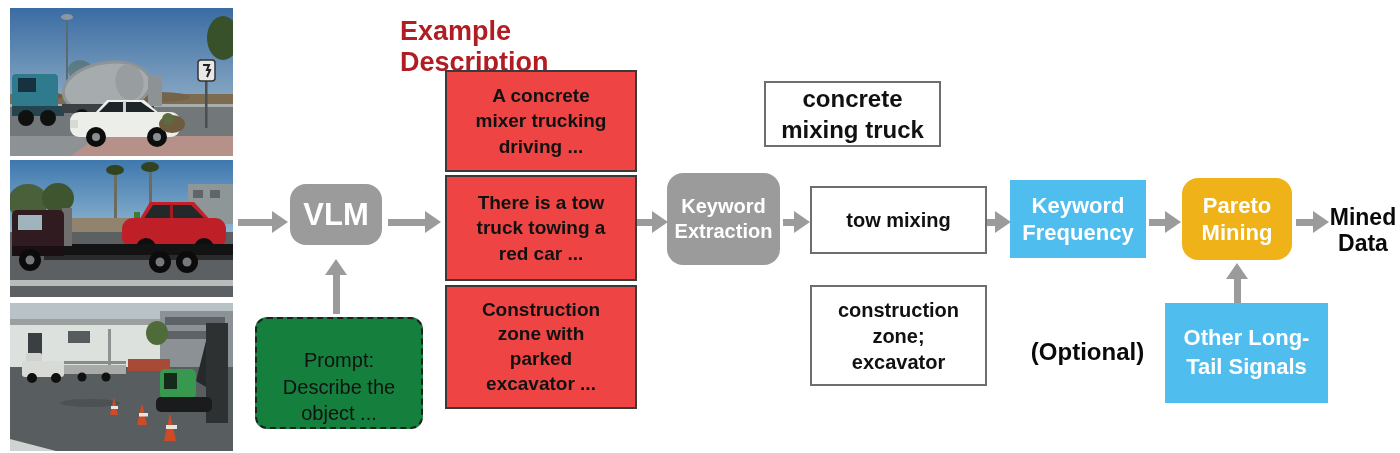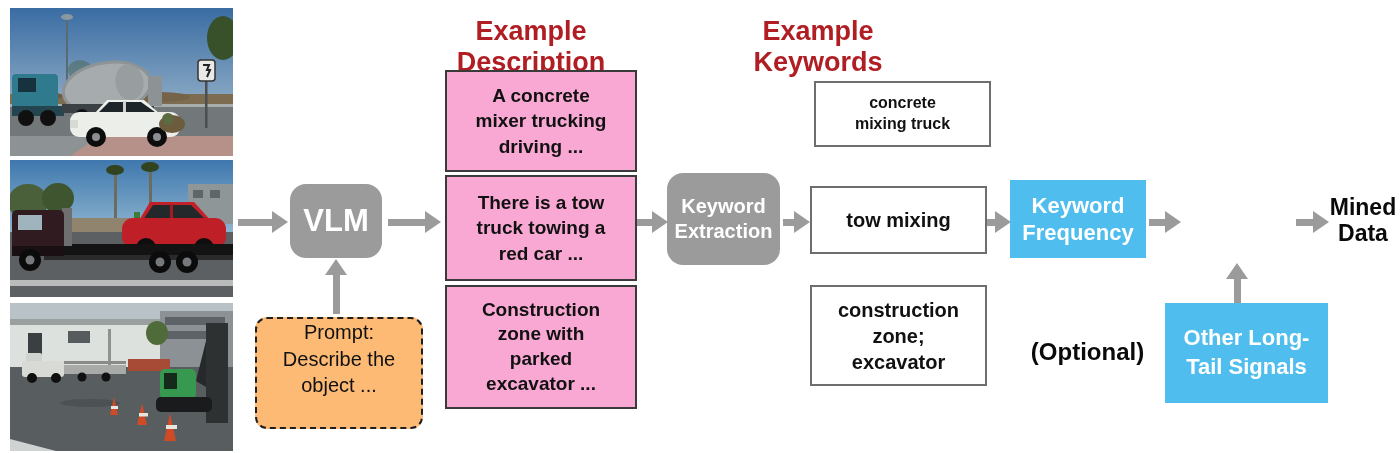--- a/index.html
+++ b/index.html
@@ -3,57 +3,56 @@
 <meta charset="utf-8">
 <style>
   html,body{margin:0;padding:0;background:#ffffff;}
   body{font-family:"Liberation Sans","DejaVu Sans",sans-serif;}
   .canvas{position:relative;width:1400px;height:453px;background:#fff;overflow:hidden;}
 
   .abs{position:absolute;}
   .pre{white-space:pre-line;}
 
   
-  .hdr{font-size:27px;font-weight:bold;color:#b01e23;text-align:center;letter-spacing:0;}
+  .hdr{font-size:27px;font-weight:bold;color:#b01e23;letter-spacing:0;}
 
   
   .photo{position:absolute;left:10px;width:223px;overflow:hidden;background:#4b7da9;}
   .photo svg{display:block;width:100%;height:100%;}
 
   
   .gray-node{background:#9b9b9b;border-radius:16px;color:#fff;font-weight:bold;
              display:flex;align-items:center;justify-content:center;text-align:center;}
   .blue-node{background:#4fbdee;color:#fff;font-weight:bold;
              display:flex;align-items:center;justify-content:center;text-align:center;}
   .orange-node{background:#f0b219;border-radius:16px;color:#fff;font-weight:bold;
              display:flex;align-items:center;justify-content:center;text-align:center;}
-  .white-box{background:#f9a8d4;border:2px solid #3a3a3a;color:#111;font-weight:bold;
+  .white-box{background:#ef4444;border:2px solid #3a3a3a;color:#111;font-weight:bold;
              display:flex;align-items:center;justify-content:center;text-align:center;}
   .kw-box{background:#fff;border:2px solid #6e6e6e;color:#111;font-weight:bold;
              display:flex;align-items:center;justify-content:center;text-align:center;}
-  .dashed-box{background:#fdba74;border:2.5px dashed #1f1f1f;border-radius:12px;color:#111;
-             display:flex;align-items:flex-start;justify-content:center;text-align:center;}
+  .dashed-box{background:#15803d;border:2.5px dashed #1f1f1f;border-radius:12px;color:#111;
+             display:flex;align-items:flex-end;justify-content:center;text-align:center;}
 
   
   .arr-r{position:absolute;height:7px;background:#9b9b9b;}
   .arr-r::after{content:"";position:absolute;right:-15px;top:-8px;width:0;height:0;
     border-left:16px solid #9b9b9b;border-top:11px solid transparent;border-bottom:11px solid transparent;}
   .arr-u{position:absolute;width:7px;background:#9b9b9b;}
   .arr-u::before{content:"";position:absolute;top:-15px;left:-8px;width:0;height:0;
     border-bottom:16px solid #9b9b9b;border-left:11px solid transparent;border-right:11px solid transparent;}
 
   .plain-label{color:#0a0a0a;font-weight:bold;text-align:center;}
 </style>
 </head>
 <body>
 
 <div class="canvas">
 
   <div class="abs hdr" style="left:400px;top:16px;width:262px;">Example Description</div>
-  <div class="abs hdr" style="left:698px;top:16px;width:240px;">Example Keywords</div>
 
   <div class="photo" style="top:8px;height:148px;">
     <svg viewBox="0 0 223 148" preserveAspectRatio="none">
       <defs>
         <linearGradient id="sky1" x1="0" y1="0" x2="0" y2="1">
           <stop offset="0" stop-color="#3a6ca3"></stop>
             <stop offset="1" stop-color="#8fadc6"></stop>
         </linearGradient>
       </defs>
       <rect x="0" y="0" width="223" height="100" fill="url(#sky1)"></rect>
@@ -197,21 +196,21 @@
   <div class="arr-r" style="left:238px;top:219px;width:35px;"></div>
   <div class="arr-r" style="left:388px;top:219px;width:38px;"></div>
   <div class="arr-r" style="left:637px;top:219px;width:16px;"></div>
   <div class="arr-r" style="left:783px;top:219px;width:12px;"></div>
   <div class="arr-r" style="left:986px;top:219px;width:10px;"></div>
   <div class="arr-r" style="left:1149px;top:219px;width:17px;"></div>
   <div class="arr-r" style="left:1296px;top:219px;width:18px;"></div>
   <div class="arr-u" style="left:333px;top:274px;height:40px;"></div>
   <div class="arr-u" style="left:1234px;top:278px;height:25px;"></div>
 
-  <div class="abs gray-node" style="left:290px;top:184px;width:92px;height:74px;font-size:31px;">
+  <div class="abs gray-node" style="left:290px;top:184px;width:92px;height:61px;font-size:31px;">
     <span class="pre">VLM</span>
   </div>
   <div class="abs dashed-box" style="left:255px;top:317px;width:164px;height:108px;font-size:20px;line-height:1.33;">
     <span class="pre">Prompt:
 Describe the
 object ...</span>
   </div>
 
   <div class="abs white-box" style="left:445px;top:70px;width:188px;height:98px;font-size:19px;line-height:1.35;">
     <span class="pre">A concrete
@@ -228,39 +227,43 @@
 zone with
 parked
 excavator ...</span>
   </div>
 
   <div class="abs gray-node" style="left:667px;top:173px;width:113px;height:92px;font-size:20px;line-height:1.25;">
     <span class="pre">Keyword
 Extraction</span>
   </div>
 
-  <div class="abs kw-box" style="left:814px;top:81px;width:173px;height:62px;font-size:16px;line-height:1.3;">
+  <div class="abs kw-box" style="left:764px;top:81px;width:173px;height:62px;font-size:24px;line-height:1.3;">
     <span class="pre">concrete
 mixing truck</span>
   </div>
   <div class="abs kw-box" style="left:810px;top:186px;width:173px;height:64px;font-size:20px;line-height:1.3;">
     <span class="pre">tow mixing</span>
   </div>
   <div class="abs kw-box" style="left:810px;top:285px;width:173px;height:97px;font-size:20px;line-height:1.3;">
     <span class="pre">construction
 zone;
 excavator</span>
   </div>
 
   <div class="abs blue-node" style="left:1010px;top:180px;width:136px;height:78px;font-size:22px;line-height:1.25;">
     <span class="pre">Keyword
 Frequency</span>
   </div>
+  <div class="abs orange-node" style="left:1182px;top:178px;width:110px;height:82px;font-size:22px;line-height:1.25;">
+    <span class="pre">Pareto
+Mining</span>
+  </div>
   <div class="abs blue-node" style="left:1165px;top:303px;width:163px;height:100px;font-size:22px;line-height:1.3;">
     <span class="pre">Other Long-
 Tail Signals</span>
   </div>
 
   <div class="abs plain-label" style="left:1020px;top:338px;width:135px;font-size:24px;text-align:center;">(Optional)</div>
-  <div class="abs plain-label pre" style="left:1326px;top:194px;width:74px;font-size:23px;line-height:1.15;">Mined
+  <div class="abs plain-label pre" style="left:1326px;top:204px;width:74px;font-size:23px;line-height:1.15;">Mined
 Data</div>
 
 </div>
 
 </body></html>

